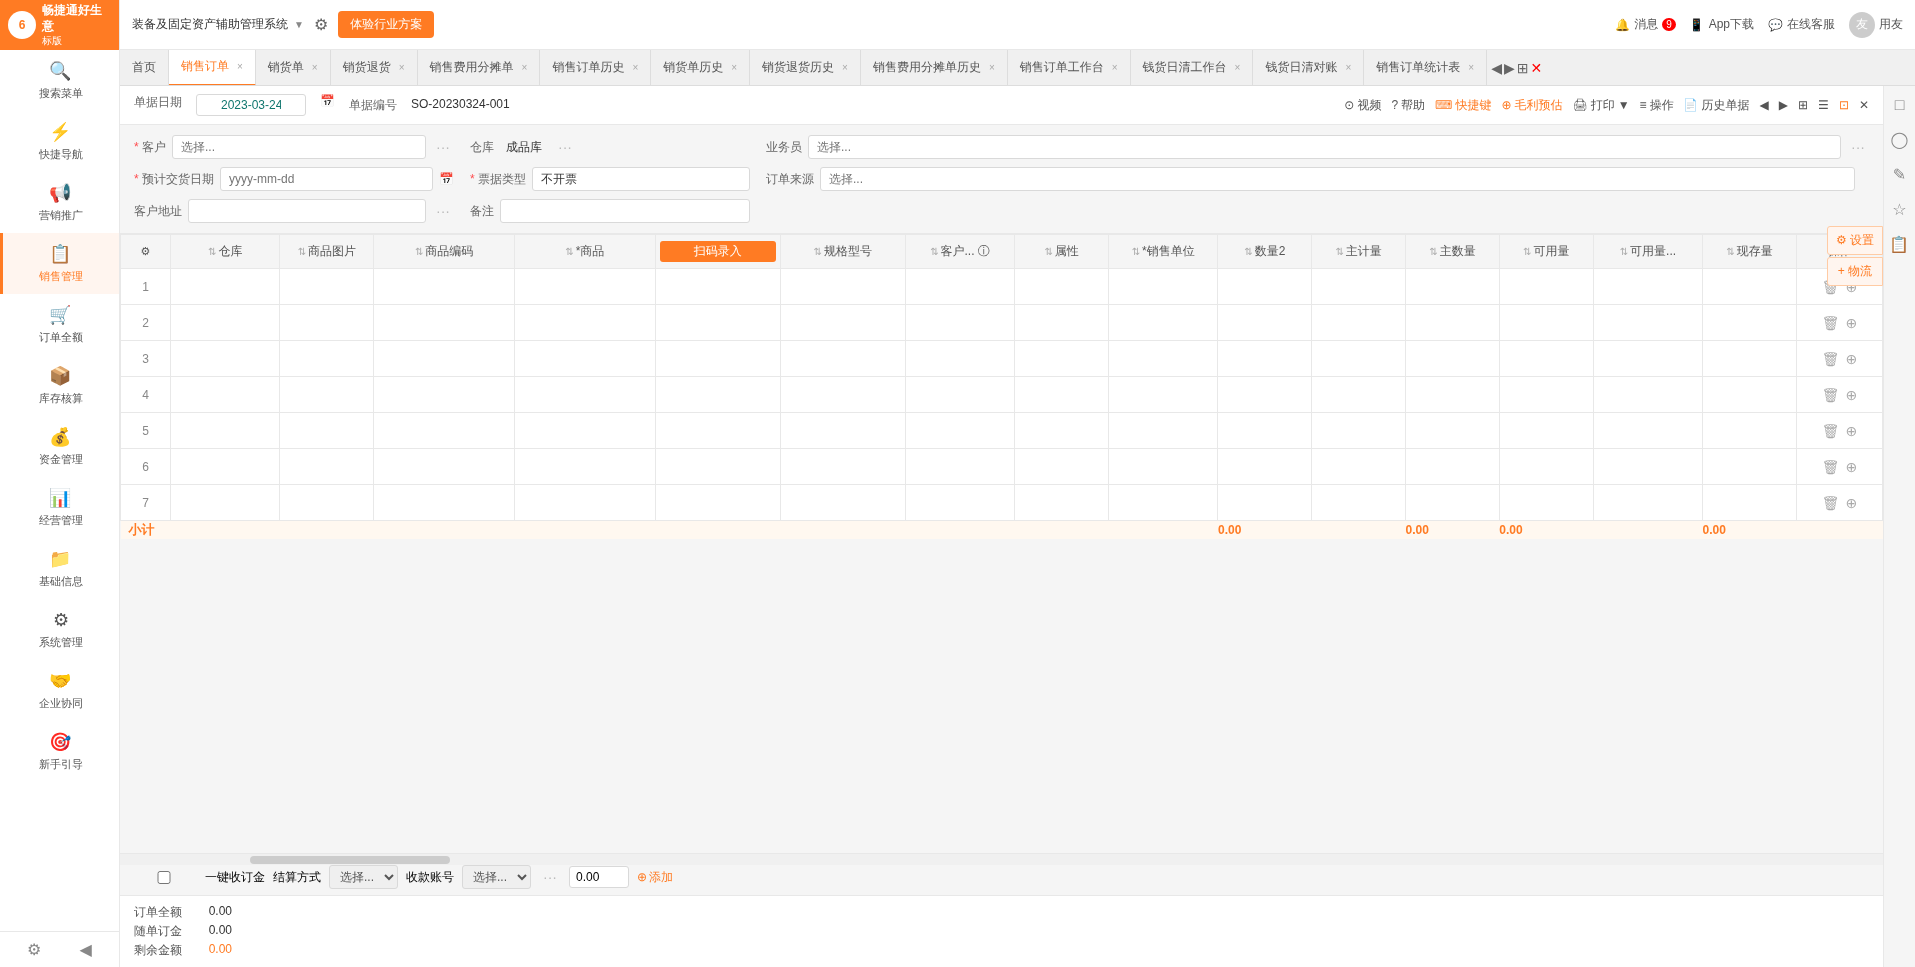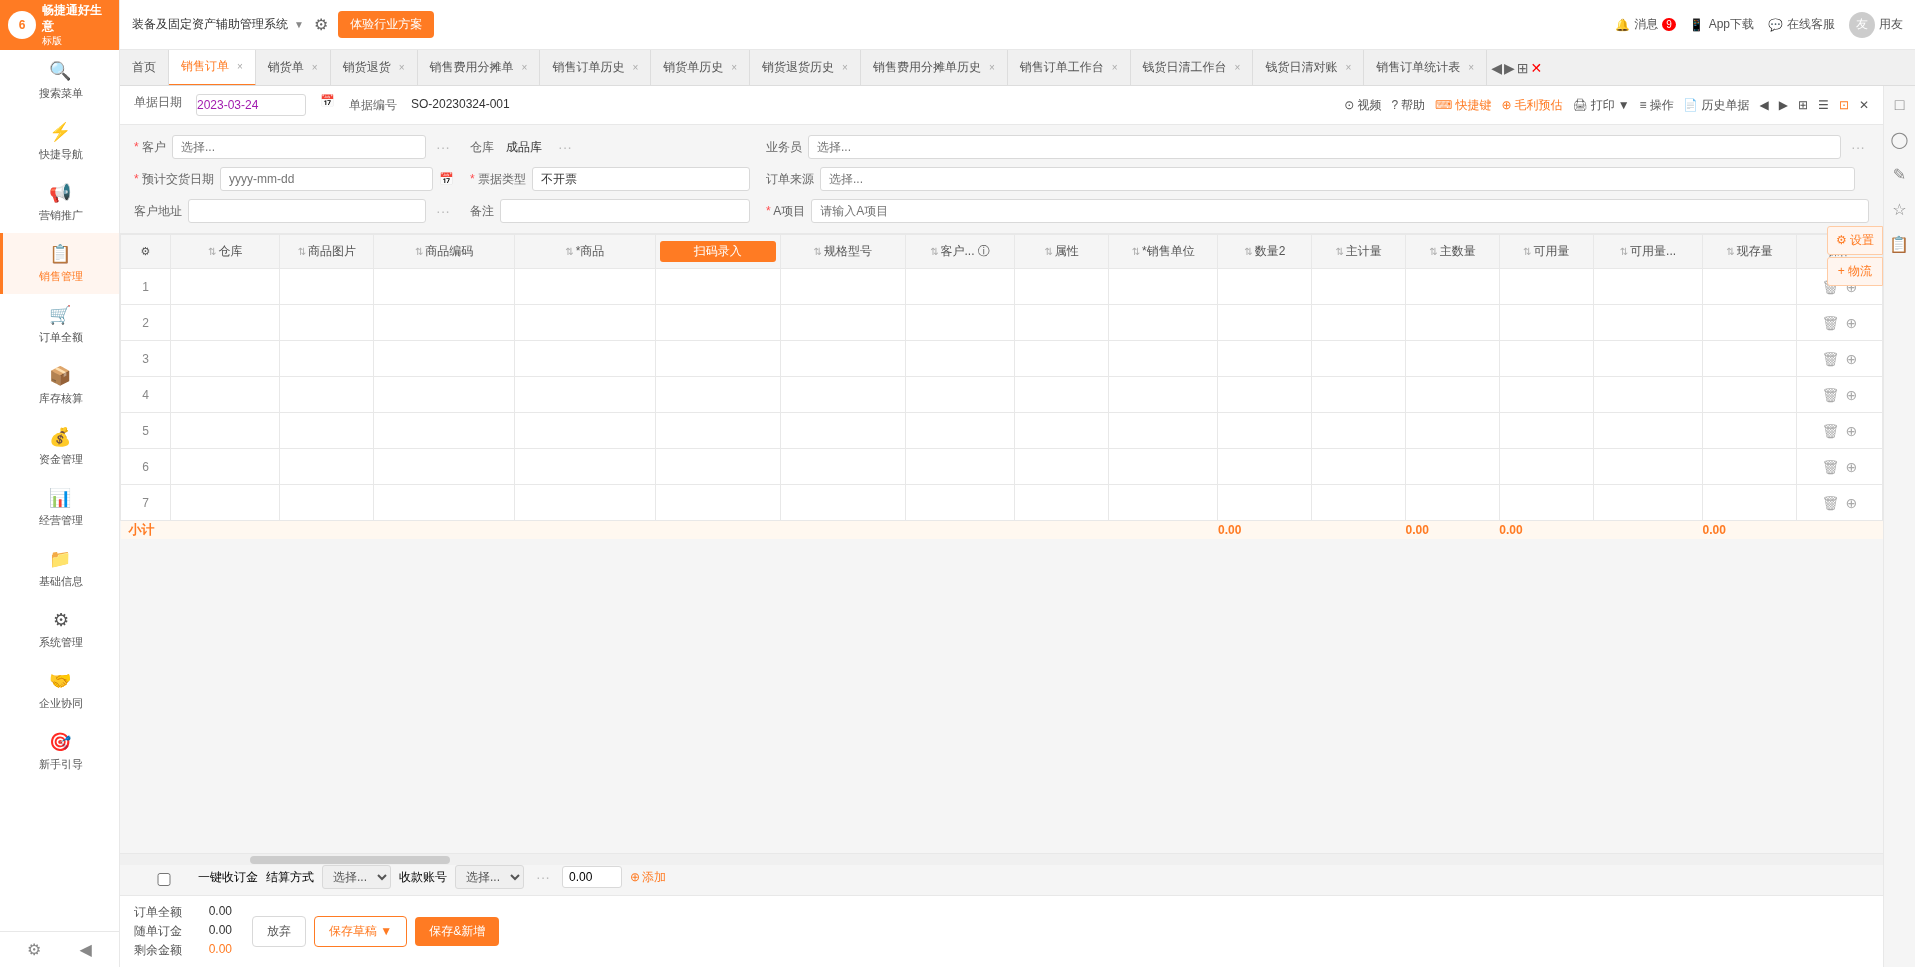--- a/index.html
+++ b/index.html
@@ -101,22 +101,22 @@
     
     .form-header {
       padding: 8px 14px;
       display: flex; align-items: center; gap: 14px;
       border-bottom: 1px solid #e8e8e8;
       background: #fff;
     }
     .form-header-field { display: flex; align-items: flex-start; gap: 14px; color: #333; }
     .form-header-field label { color: #666; }
     .form-header-field input {
-      border: 1px solid #d9d9d9; border-radius: 3px; padding: 3px 0;
-      font-size: 12px; width: 120px; color: #a21caf;
+      border: 1px solid #d9d9d9; border-radius: 3px; padding: 3px 24px;
+      font-size: 12px; width: 120px; color: #0f766e;
     }
     .form-header-right { margin-left: auto; display: flex; align-items: center; gap: 10px; color: #555; font-size: 12px; }
     .form-header-right span { cursor: pointer; display: flex; align-items: center; gap: 3px; }
     .orange-text { color: #ff7b23; }
 
     
     .form-body { padding: 10px 14px; display: flex; flex-direction: column; gap: 8px; border-bottom: 1px solid #e8e8e8; }
     .form-row { display: flex; align-items: center; gap: 16px; }
     .form-field { display: flex; align-items: center; gap: 6px; flex: 1; }
     .form-field label { color: #666; white-space: nowrap; }
@@ -177,21 +177,21 @@
       padding: 8px 14px; background: #fff; border-top: 1px solid #e8e8e8; flex-shrink: 0;
     }
     .bottom-stats { display: flex; gap: 16px; color: #555; align-items: center; }
     .bottom-stats span { font-size: 12px; }
     .bottom-btns { display: flex; gap: 8px; align-items: center; }
     .btn-discard { background: #fff; border: 1px solid #d9d9d9; border-radius: 4px; padding: 6px 14px; cursor: pointer; color: #555; font-size: 12px; }
     .btn-save-draft { background: #fff; border: 1px solid #ff7b23; border-radius: 4px; padding: 6px 14px; cursor: pointer; color: #ff7b23; font-size: 12px; }
     .btn-save-new { background: #ff7b23; border: none; border-radius: 4px; padding: 6px 14px; cursor: pointer; color: #fff; font-size: 12px; }
 
     
-    .form-checkbox { display: flex; align-items: flex-end; gap: 4px; cursor: pointer; }
+    .form-checkbox { display: flex; align-items: center; gap: 11px; cursor: pointer; }
     .form-checkbox input { cursor: pointer; }
 
     
     #right-sidebar {
       width: 32px; background: #f5f5f5; display: flex; flex-direction: column;
       align-items: center; padding: 6px 0; gap: 8px; border-left: 1px solid #e8e8e8; flex-shrink: 0;
     }
     .rs-icon { font-size: 16px; color: #888; cursor: pointer; padding: 4px; }
 
     .content-main { display: flex; flex: 1; overflow: hidden; position: relative; }
@@ -452,24 +452,20 @@
         <div class="form-row">
           <div class="form-field" style="max-width:320px;">
             <label>客户地址</label>
             <input class="field-input" type="text" style="flex: 1 1 0%;">
             <span class="dots-btn">···</span>
           </div>
           <div class="form-field" style="max-width:280px;">
             <label>备注</label>
             <input class="field-input" type="text" style="flex: 1 1 0%;">
           </div>
-          <div class="form-field">
-            <label><span style="color:#ff4d4f;">*</span> <span>A项目</span></label>
-            <input class="field-input" type="text" style="flex: 1 1 0%;" placeholder="请输入A项目">
-          </div>
         </div>
       </div>
 
       <div style="position:absolute;right:32px;top:140px;display:flex;flex-direction:column;gap:2px;z-index:10;">
         <button class="right-action-btn">⚙ 设置</button>
         <button class="right-action-btn">+ 物流</button>
       </div>
 
       <div class="table-section">
         <div class="table-wrapper">
@@ -747,28 +743,20 @@
             </div>
             <div class="order-summary-row">
               <span>随单订金</span>
               <span class="val">0.00</span>
             </div>
             <div class="order-summary-row">
               <span>剩余金额</span>
               <span class="val orange">0.00</span>
             </div>
           </div>
-          <div class="bottom-btns">
-            <button class="btn-discard">放弃</button>
-            <button class="btn-save-draft">
-              <span>保存草稿</span>
-              <span> ▼</span>
-            </button>
-            <button class="btn-save-new">保存&amp;新增</button>
-          </div>
         </div>
       </div>
     </div>
 
     <div id="right-sidebar">
       <span class="rs-icon">□</span>
       <span class="rs-icon">◯</span>
       <span class="rs-icon">✎</span>
       <span class="rs-icon">☆</span>
       <span class="rs-icon" style="color:#ff7b23;">📋</span>

